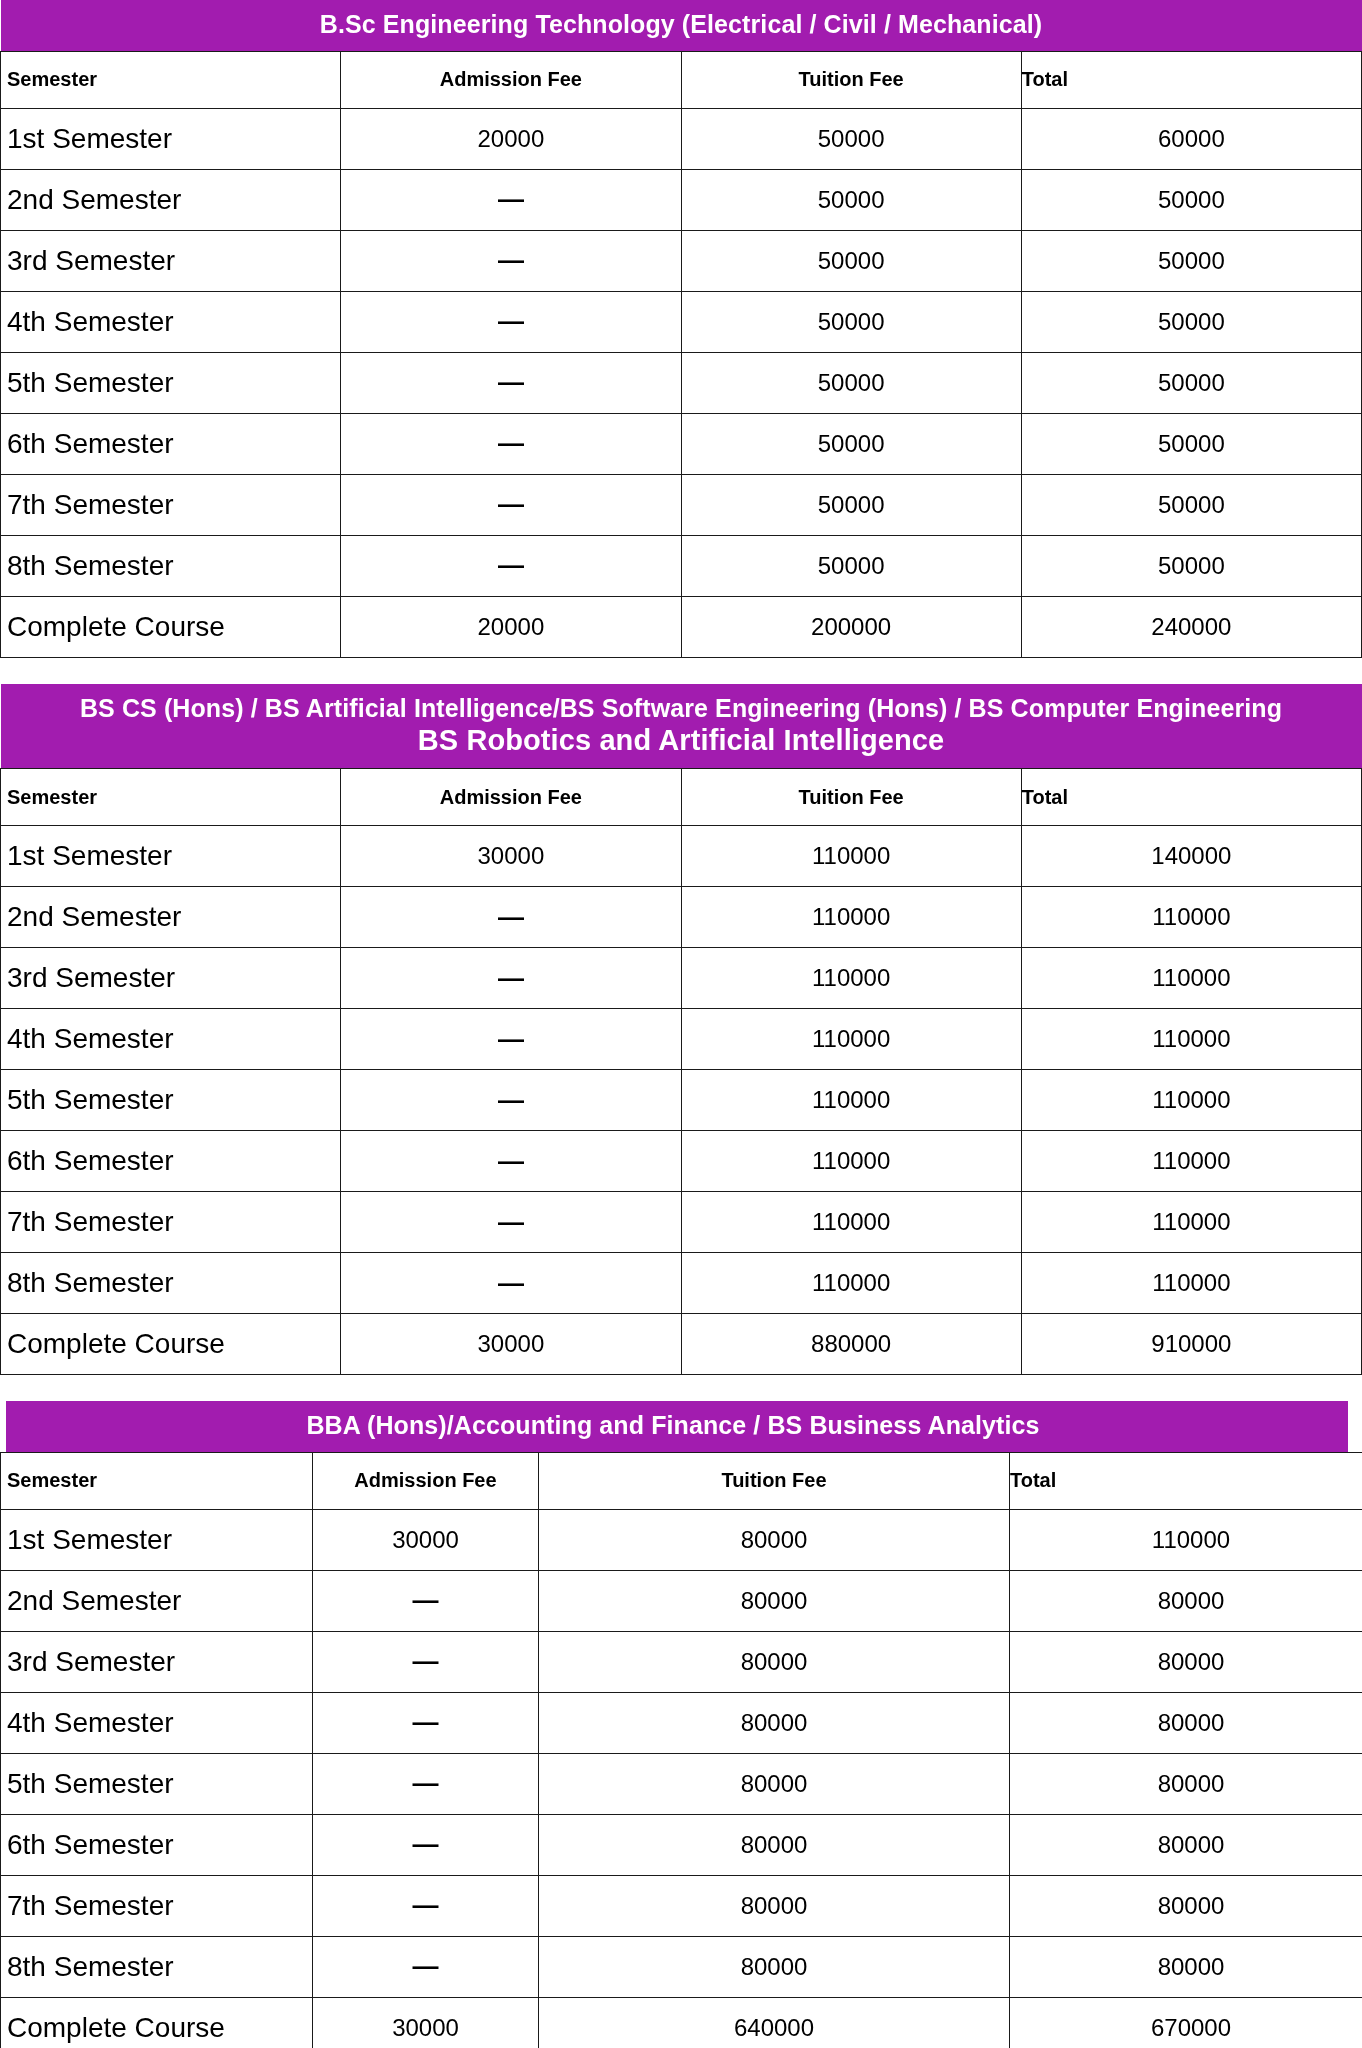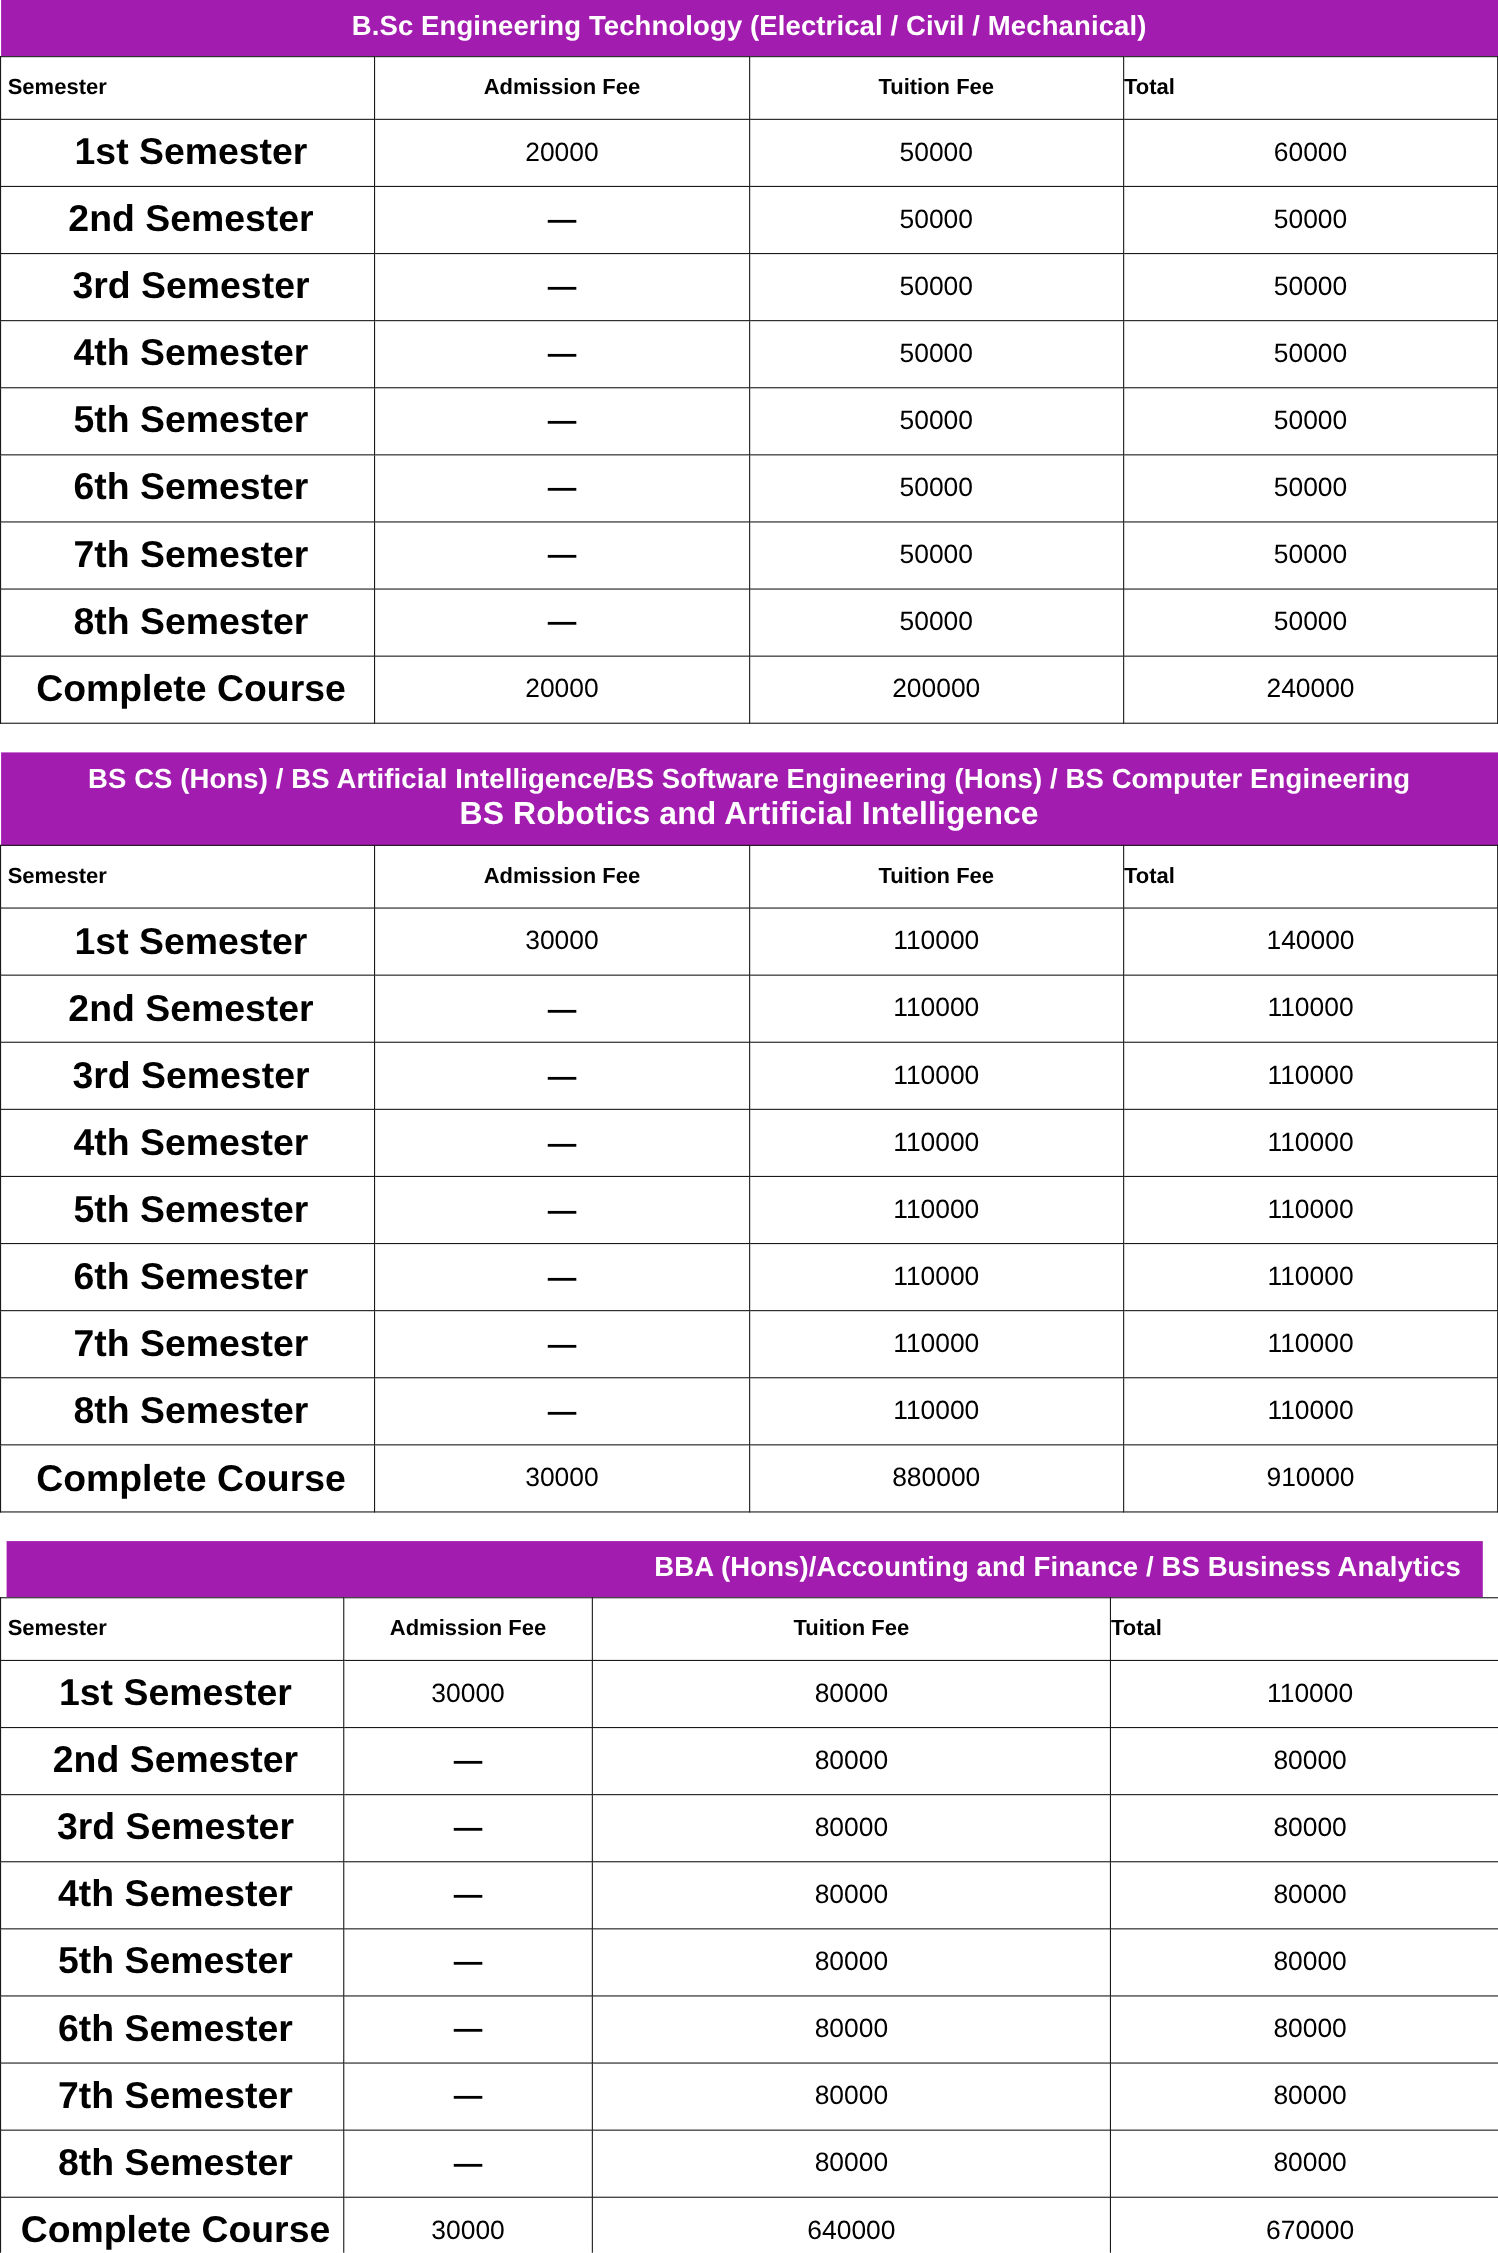--- a/index.html
+++ b/index.html
@@ -39,21 +39,20 @@
   }
   .banner .line2 {
     display: block;
     font-size: 29px;
   }
 
   .banner-inset {
     
     padding-left: 12px;
     padding-right: 20px;
-    text-align: right;
   }
   .banner-wrap-inset {
     margin-left: 6px;
     margin-right: 14px;
     background: #9e3338;
   }
 
   td, th {
     border: 1px solid #1a1a1a;
     padding: 0;
@@ -76,23 +75,23 @@
   .hdr-tui { text-align: center; }
   .hdr-tot { }
 
   .cell {
     font-size: 24px;
     height: 60px;
     vertical-align: middle;
     text-align: center;
   }
   .cell-sem {
-    text-align: center;
-    font-weight: bold;
-    font-size: 34px;
+    text-align: left;
+    font-weight: normal;
+    font-size: 28px;
     padding-left: 6px;
   }
   .dash { font-weight: bold; font-size: 26px; }
 
   .spacer-1 { height: 26px; }
   .spacer-2 { height: 26px; }
 </style>
 </head>
 <body>
 

